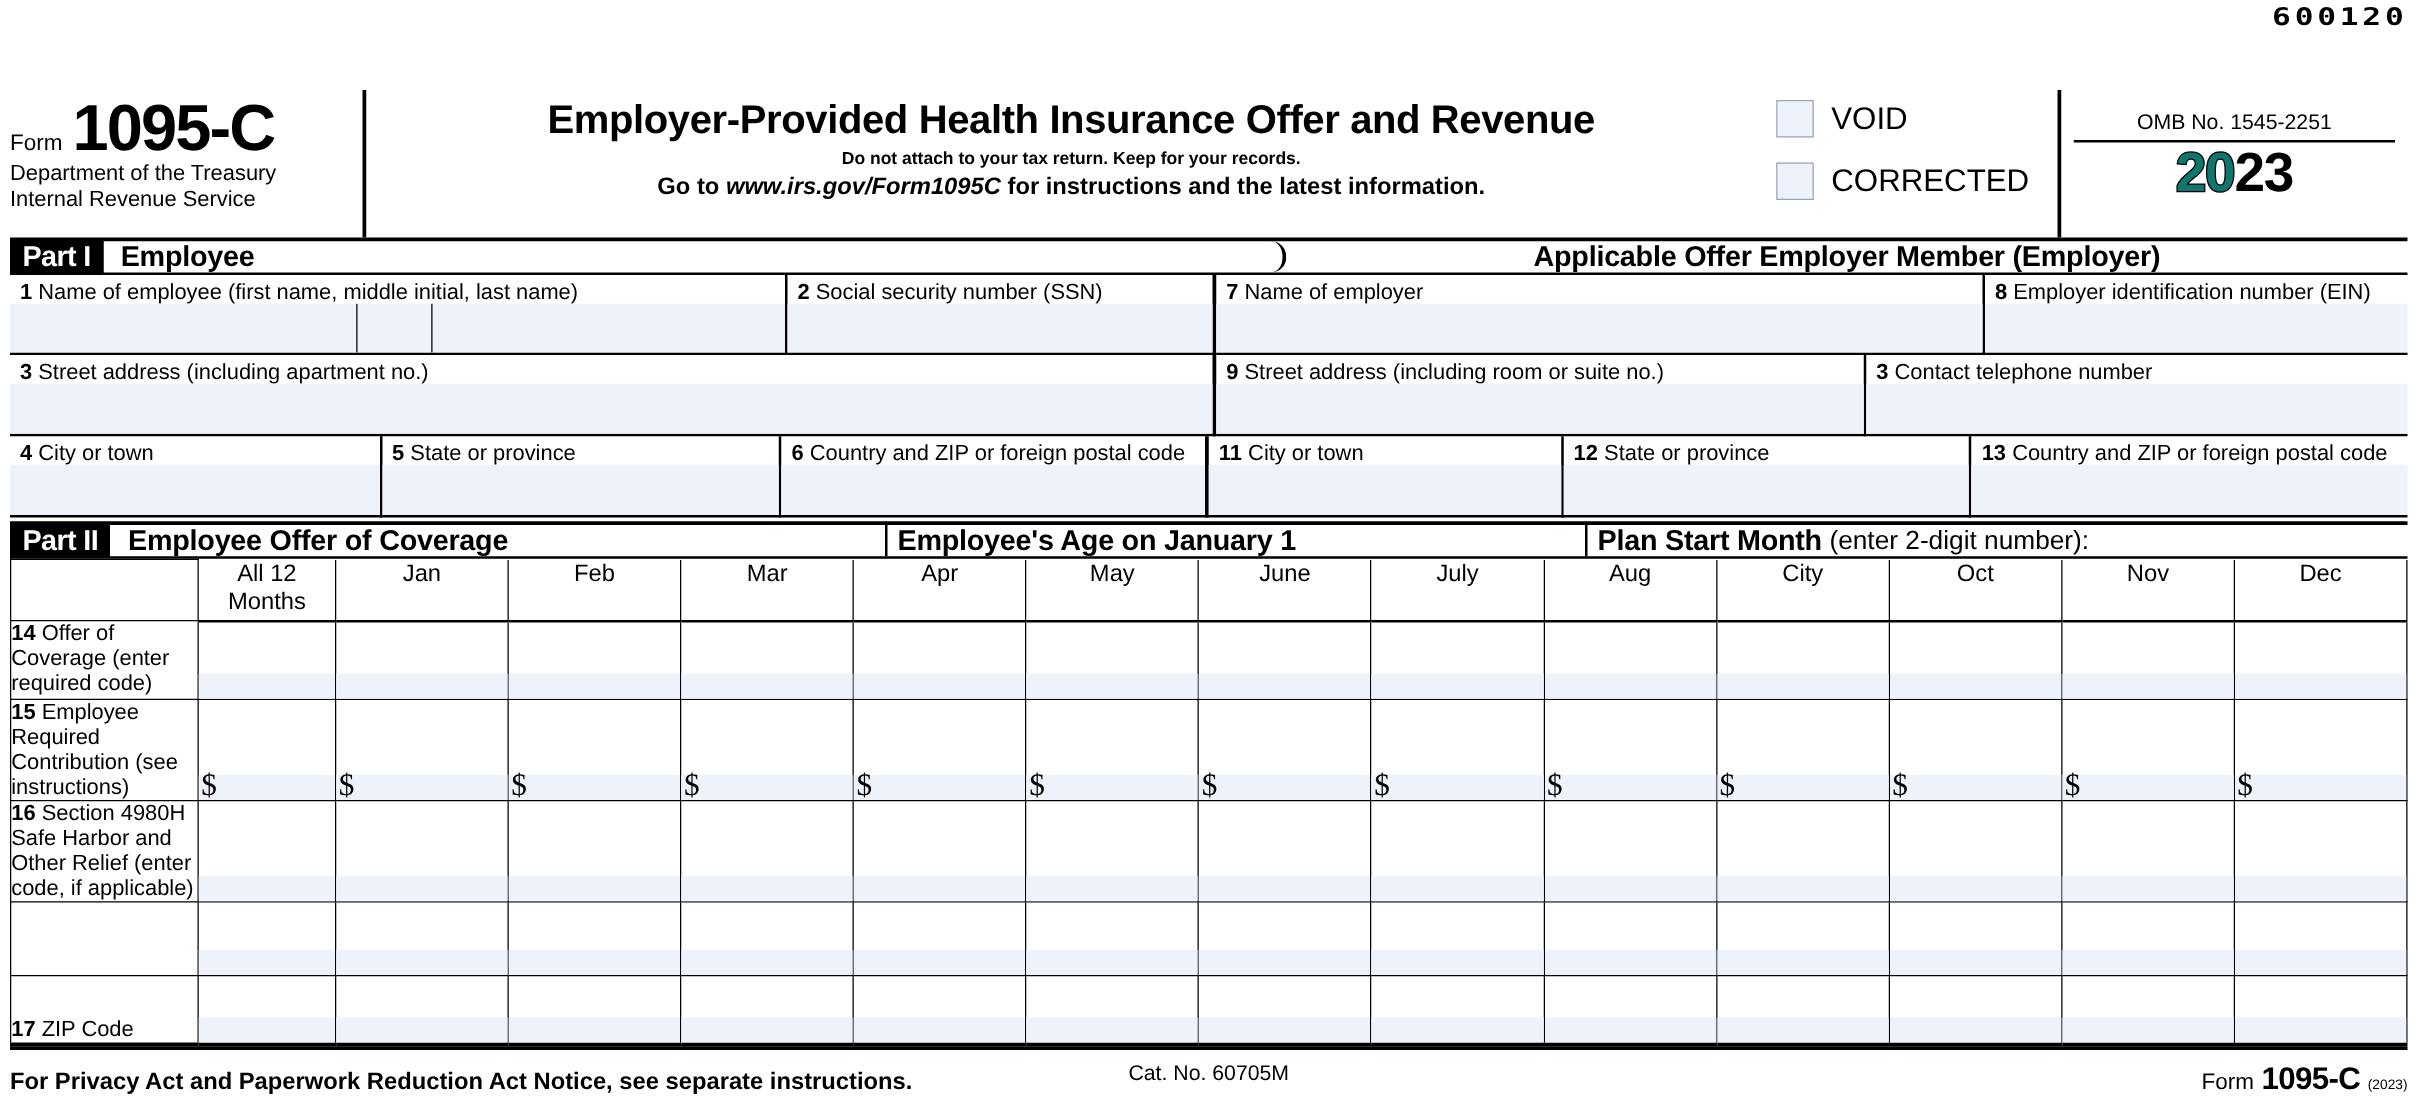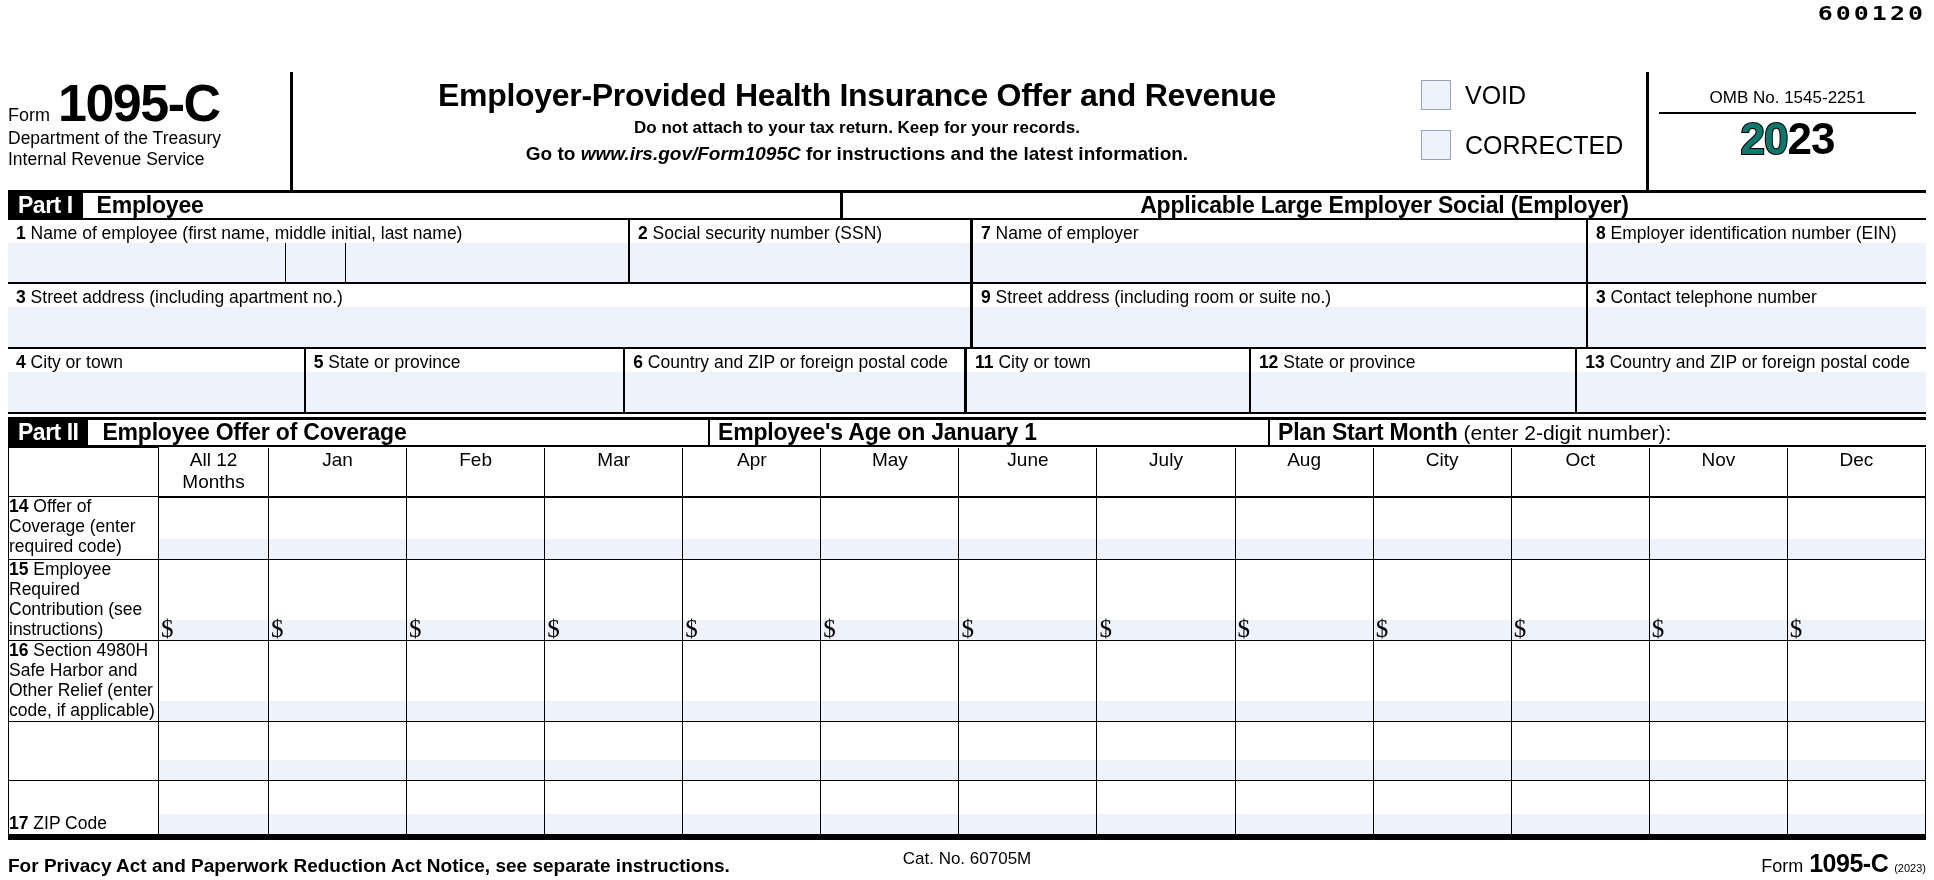--- a/index.html
+++ b/index.html
@@ -74,21 +74,21 @@
     padding-top: 6px;
     box-sizing: border-box;
   }
   .hdr-title {
     font-size: 32px;
     font-weight: bold;
     letter-spacing: -0.3px;
     line-height: 1.1;
   }
   .hdr-sub1 {
-    font-size: 17px;
+    font-size: 14px;
     font-weight: bold;
     margin-top: 5px;
   }
   .hdr-sub2 {
     font-size: 19px;
     font-weight: bold;
     margin-top: 5px;
   }
   .hdr-sub2 i { font-style: italic; }
 
@@ -356,26 +356,26 @@
     </div>
 
     <div class="hdr-omb">
       <div class="omb-text">OMB No. 1545-2251</div>
       <div class="omb-rule"></div>
       <div class="year"><span class="outline">20</span><span>23</span></div>
     </div>
   </div>
 
   <div class="part-bar" style="top:190px;">
-    <div class="part-seg" style="width:835px; border-right:3px solid #000; box-sizing:border-box;">
+    <div class="part-seg" style="width:1021px; border-right:3px solid #000; box-sizing:border-box;border-radius:12px;">
       <div class="part-badge">Part I</div>
       <div class="part-title">Employee</div>
     </div>
     <div class="part-seg" style="flex:1;">
-      <div class="part-title centered" style="width:100%;">Applicable Large Employer Social (Employer)</div>
+      <div class="part-title centered" style="width:100%;">Applicable Offer Employer Member (Employer)</div>
     </div>
   </div>
 
   <div class="pi" style="top:220px;">
 
     <div class="pi-row" style="height:64px;">
       <div class="fld" style="width:622px;">
         <div class="fld-label">
           <b>1</b>
           <span>Name of employee (first name, middle initial, last name)</span>
@@ -409,21 +409,21 @@
     </div>
 
     <div class="pi-row" style="height:65px;">
       <div class="fld" style="width:965px; border-right:3px solid #000;">
         <div class="fld-label">
           <b>3</b>
           <span>Street address (including apartment no.)</span>
         </div>
         <div class="fld-entry"></div>
       </div>
-      <div class="fld" style="width:615px;">
+      <div class="fld" style="width:520px;">
         <div class="fld-label">
           <b>9</b>
           <span>Street address (including room or suite no.)</span>
         </div>
         <div class="fld-entry"></div>
       </div>
       <div class="fld" style="flex:1;">
         <div class="fld-label">
           <b>3</b>
           <span>Contact telephone number</span>

